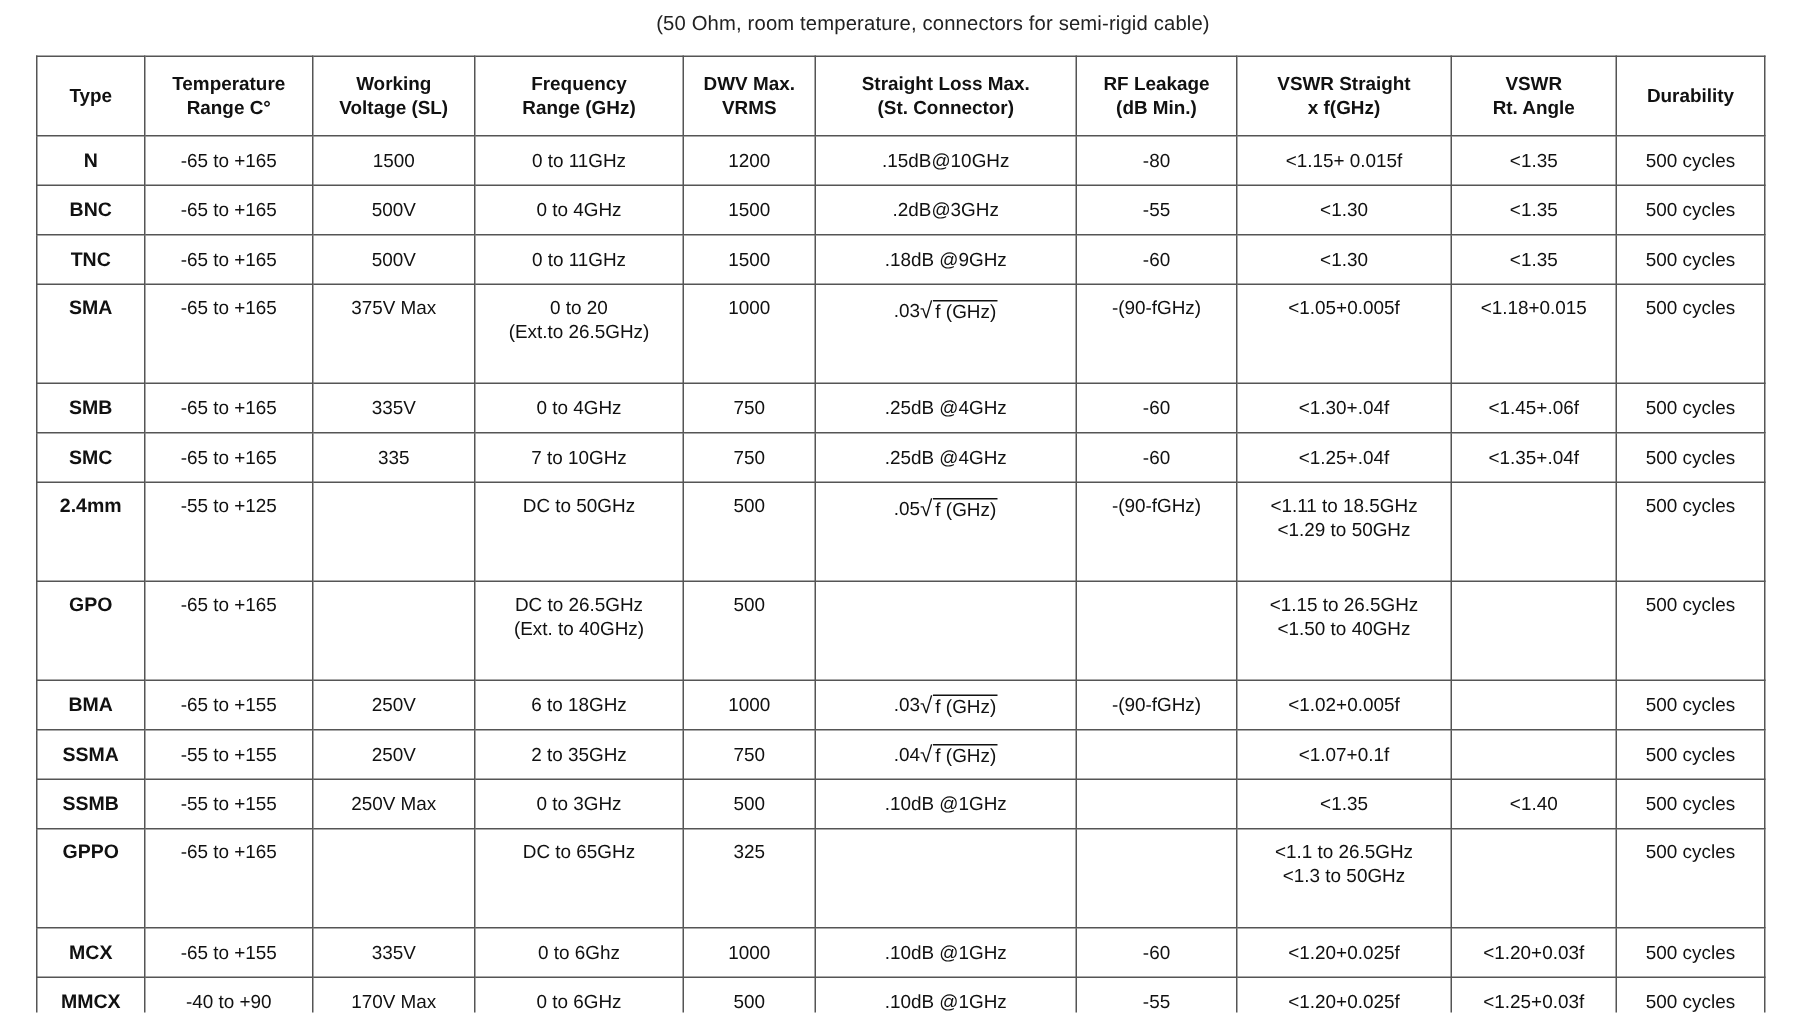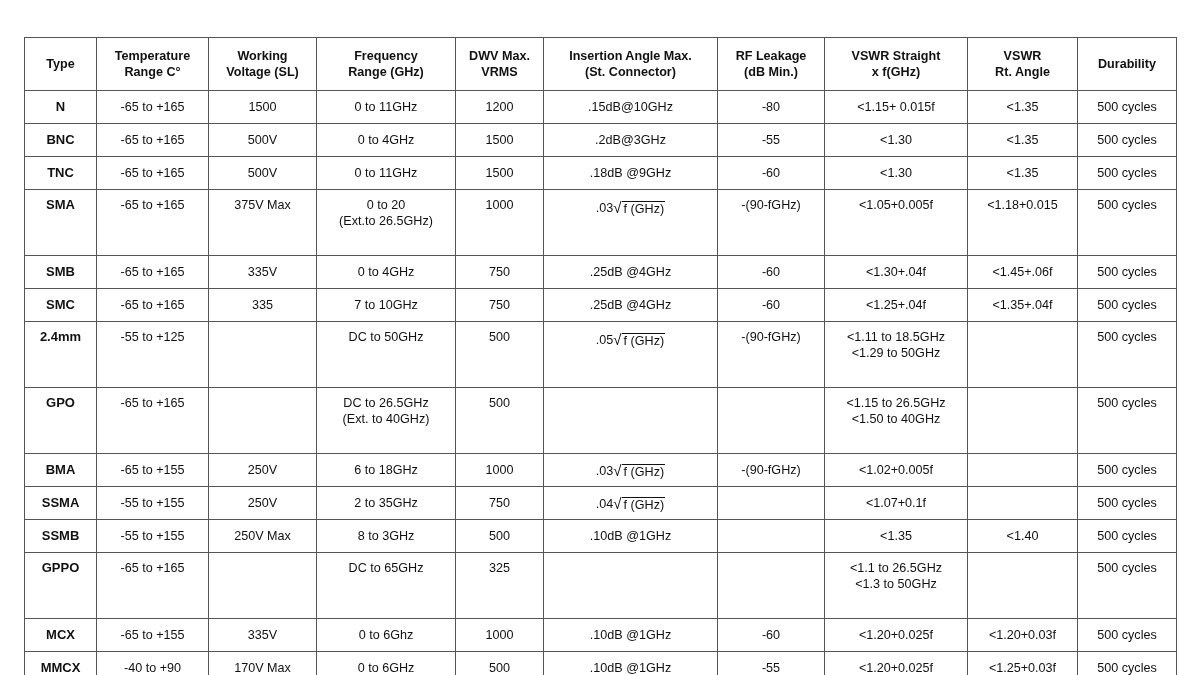--- a/index.html
+++ b/index.html
@@ -93,20 +93,21 @@
     margin-left: -1px;
     position: relative;
     top: 1px;
   }
 </style>
 </head>
 <body>
 
 <div id="page">
 
+  <div class="caption">(50 Ohm, room temperature, connectors for semi-rigid cable)</div>
 
   <div class="table-wrap">
     <table class="spec">
       <colgroup>
         <col style="width:72px">
         <col style="width:112px">
         <col style="width:108px">
         <col style="width:139px">
         <col style="width:88px">
         <col style="width:174px">
@@ -130,21 +131,21 @@
             </th>
             <th>
               <span class="sub">Frequency</span>
               <span class="sub">Range (GHz)</span>
             </th>
             <th>
               <span class="sub">DWV Max.</span>
               <span class="sub">VRMS</span>
             </th>
             <th>
-              <span class="sub">Insertion Angle Max.</span>
+              <span class="sub">Straight Loss Max.</span>
               <span class="sub">(St. Connector)</span>
             </th>
             <th>
               <span class="sub">RF Leakage</span>
               <span class="sub">(dB Min.)</span>
             </th>
             <th>
               <span class="sub">VSWR Straight</span>
               <span class="sub">x f(GHz)</span>
             </th>
@@ -320,21 +321,21 @@
               <span class="sub">&lt;1.07+0.1f</span>
             </td>
             <td><span></span></td>
             <td><span>500 cycles</span></td>
           </tr>
           <tr>
             <td class="type-cell"><span>SSMB</span></td>
             <td><span>-55 to +155</span></td>
             <td><span>250V Max</span></td>
             <td>
-              <span class="sub">8 to 3GHz</span>
+              <span class="sub">0 to 3GHz</span>
             </td>
             <td><span>500</span></td>
             <td><span>.10dB @1GHz</span></td>
             <td><span></span></td>
             <td>
               <span class="sub">&lt;1.35</span>
             </td>
             <td><span>&lt;1.40</span></td>
             <td><span>500 cycles</span></td>
           </tr>

